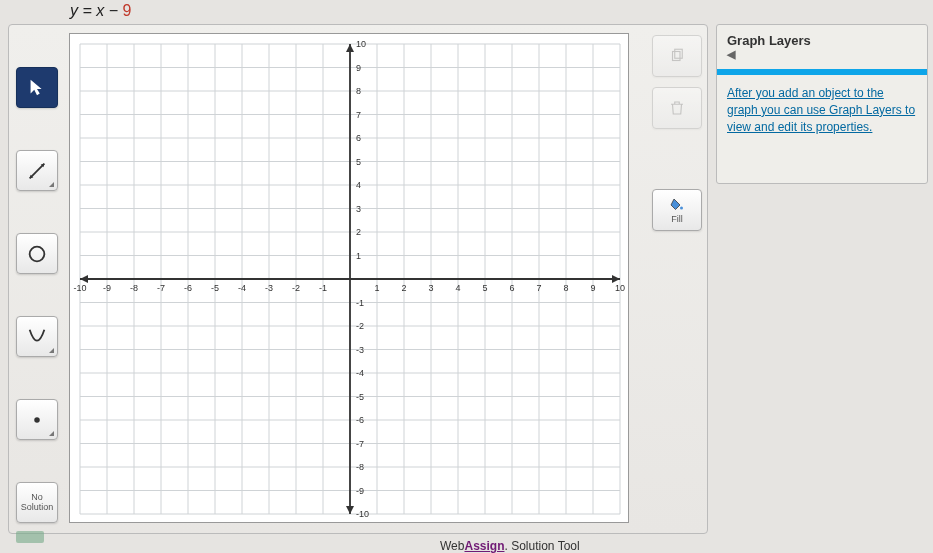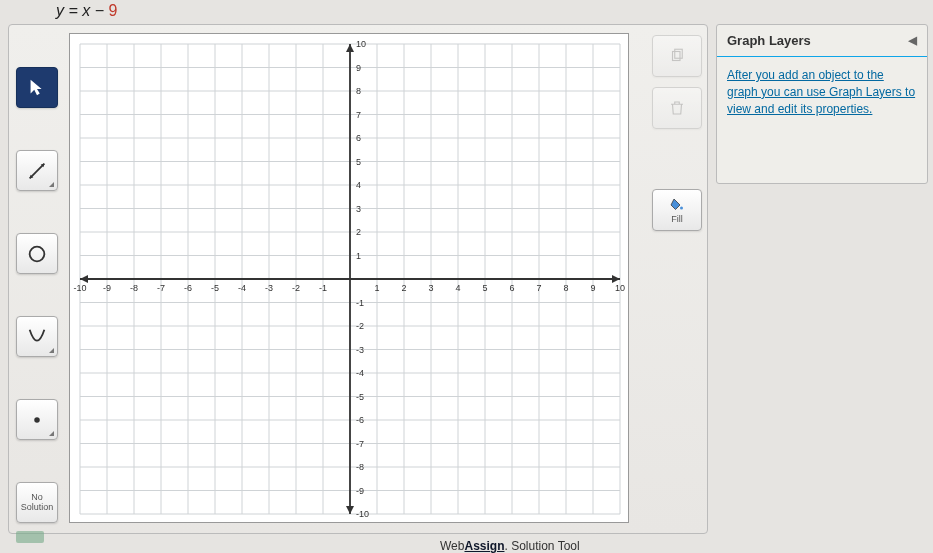--- a/index.html
+++ b/index.html
@@ -7,21 +7,21 @@
   font-family: Arial, sans-serif;
   background: #e6e4e1;
   width: 933px;
   height: 553px;
   overflow: hidden;
   position: relative;
 }
 .equation {
   position: absolute;
   top: 2px;
-  left: 56px;
+  left: 70px;
   font-size: 16px;
   font-style: italic;
   color: #222;
 }
 .equation .const { color: #c0392b; font-style: normal; }
 
 .main-area {
   position: absolute;
   top: 24px;
   left: 8px;
@@ -118,26 +118,27 @@
   left: 716px;
   width: 212px;
   background: #efeeea;
   border: 1px solid #bbb;
   border-radius: 3px;
   height: 160px;
 }
 .layers-header {
   display: flex;
   justify-content: space-between;
-  align-items: center;
+  align-items: flex-start;
   padding: 8px 10px;
   font-weight: bold;
   font-size: 13px;
   color: #333;
-  border-bottom: 1px solid #0ea5e9;
+  border-bottom: 6px solid #0ea5e9;
+  flex-direction: column;
 }
 .collapse-btn {
   font-size: 11px;
   color: #666;
   cursor: pointer;
 }
 .layers-body {
   padding: 10px;
   font-size: 12px;
   color: #0369a1;
@@ -145,21 +146,21 @@
   text-decoration: underline;
 }
 
 .footer {
   position: absolute;
   bottom: 0;
   left: 440px;
   font-size: 12px;
   color: #333;
 }
-.footer .assign { color: #0f172a; font-weight: bold; text-decoration: underline; }
+.footer .assign { color: #701a75; font-weight: bold; text-decoration: underline; }
 .footer .web { font-weight: normal; }
 
 .logo {
   position: absolute;
   bottom: 10px;
   left: 16px;
   width: 28px;
   height: 12px;
   background: #7a8;
   border-radius: 2px;

